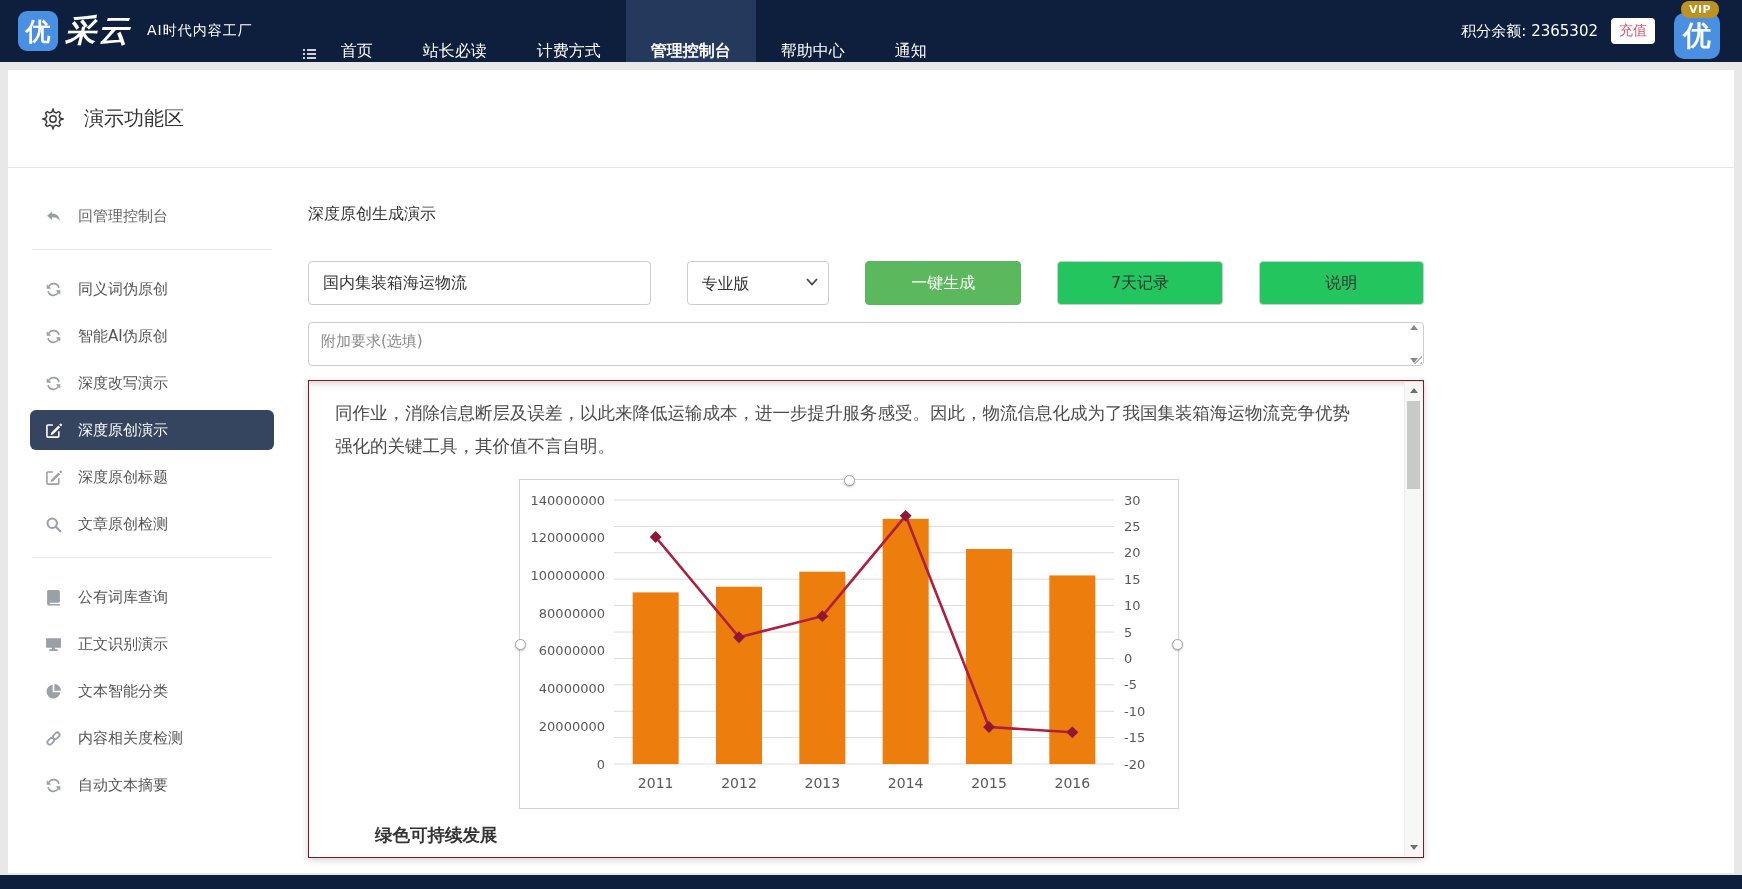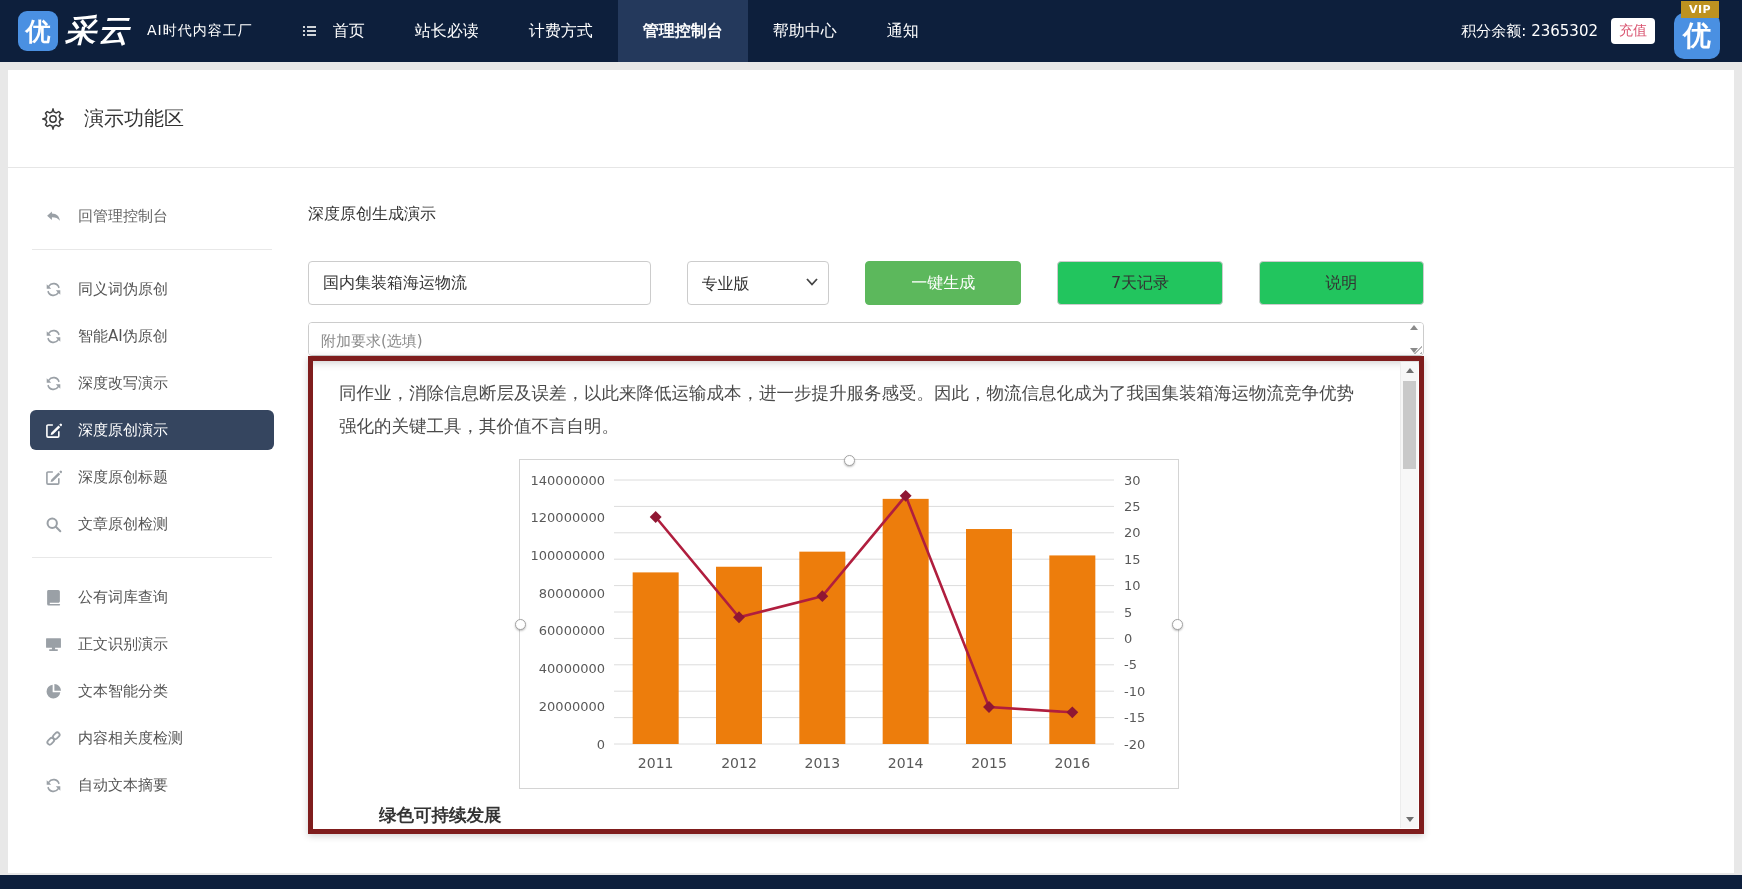--- a/index.html
+++ b/index.html
@@ -11,32 +11,32 @@
   
   .topnav{height:62px;background:#0d1f3c;display:flex;align-items:center;
     padding:0 18px;box-sizing:border-box;color:#fff;position:relative;z-index:5}
   .logo{display:flex;align-items:center;gap:7px;cursor:pointer}
   .logo-mark{width:40px;height:40px;background:#4a90e2;border-radius:9px;color:#fff;
     font-size:25px;font-weight:bold;display:flex;align-items:center;justify-content:center}
   .logo-name{font-size:31px;font-weight:bold;font-style:italic;color:#fff;
     font-family:"DejaVu Serif","Liberation Serif",serif;letter-spacing:2px}
   .tagline{font-size:14px;color:#fff;margin-left:16px;letter-spacing:1px}
   .nav-items{display:flex;margin-left:24px;height:62px}
-  .nav-item{display:flex;align-items:center;gap:15px;padding:0 25px;font-size:16px;
+  .nav-item{display:flex;align-items:flex-end;gap:23px;padding:0 25px;font-size:16px;
     color:#fff;cursor:pointer;height:100%}
   .nav-item.active{background:#24395c;font-weight:bold}
   .nav-right{margin-left:auto;display:flex;align-items:center;gap:13px}
   .balance{font-size:15px;color:#fff}
   .recharge{background:#fff;color:#d9536f;border:none;border-radius:4px;
     padding:4px 8px;font-size:14px;cursor:pointer}
   .avatar-wrap{position:relative;width:46px;height:46px;margin:10px 4px 0 6px}
   .avatar{width:46px;height:46px;background:#4a90e2;border-radius:10px;display:flex;
     align-items:center;justify-content:center;font-size:28px;font-weight:bold;color:#fff;cursor:pointer}
   .vip{position:absolute;top:-12px;left:7px;background:#be9220;color:#fff;font-size:11px;
-    font-weight:bold;border-radius:0;padding:2px 8px;letter-spacing:.5px}
+    font-weight:bold;border-radius:8px;padding:2px 8px;letter-spacing:.5px}
   
   .page{position:absolute;left:8px;right:8px;top:70px;bottom:16px;background:#fff;overflow:hidden}
   .page-header{height:98px;border-bottom:1px solid #e6e6e6;display:flex;align-items:center;
     padding:0 34px;gap:20px;box-sizing:border-box}
   .page-title{font-size:20px;color:#333}
   .layout{display:flex}
   
   .sidebar{width:288px;flex-shrink:0;padding:28px 22px 0;box-sizing:border-box}
   .side-item{height:40px;display:flex;align-items:center;gap:16px;padding:0 14px;
     border-radius:6px;color:#555;font-size:15px;cursor:pointer;margin-bottom:7px}
@@ -54,35 +54,35 @@
   .keyword{width:346px;padding:8px 14px}
   .select-wrap{position:relative;width:144px}
   .select-wrap select{width:100%;height:44px;appearance:none;-webkit-appearance:none;
     padding:0 30px 0 14px;cursor:pointer}
   .select-wrap .chev{position:absolute;right:11px;top:17px;pointer-events:none}
   .btn{height:44px;border-radius:4px;font-size:16px;cursor:pointer;font-family:inherit}
   .btn-green{width:158px;background:#5cb85c;color:#fff;border:1px solid #5cb85c}
   .btn-plain{width:167px;background:#22c55e;color:#333;border:1px solid #ccc}
   
   .extra-row{position:relative;margin-top:17px}
-  .extra-row textarea{display:block;width:100%;height:34px;border:1px solid #ccc;border-radius:4px;
+  .extra-row textarea{display:block;width:100%;height:44px;border:1px solid #ccc;border-radius:4px;
     padding:9px 30px 9px 12px;box-sizing:border-box;resize:none;font-size:15px;color:#333;
     font-family:inherit;outline:none}
   .extra-row textarea::placeholder{color:#8a8a8a}
   .mini-scroll{position:absolute;top:3px;bottom:3px;right:3px;width:15px;display:flex;
     flex-direction:column;justify-content:space-between;align-items:center}
   .tri-up{width:0;height:0;border-left:4px solid transparent;border-right:4px solid transparent;
     border-bottom:5px solid #8a8a8a}
   .tri-down{width:0;height:0;border-left:4px solid transparent;border-right:4px solid transparent;
     border-top:5px solid #8a8a8a}
   .grip{position:absolute;right:2px;bottom:2px;width:11px;height:11px;cursor:nwse-resize;
     background:repeating-linear-gradient(315deg,#b4b4b4 0 1.5px,transparent 1.5px 4.5px);
     clip-path:polygon(100% 0,100% 100%,0 100%)}
   
-  .result{position:relative;height:478px;border:5px solid #7f1d1d;
+  .result{position:relative;margin-top:14px;height:478px;border:1px solid #7f1d1d;
     box-sizing:border-box;overflow:hidden;padding:10px 60px 0 26px;
     box-shadow:0 2px 7px rgba(0,0,0,.18), inset 0 9px 9px -8px rgba(0,0,0,.22)}
   .result p{font-size:17.5px;line-height:33px;color:#4a4a4a;margin:6px 0 0}
   .subhead{font-size:17.5px;font-weight:bold;color:#333;margin:14px 0 2px 40px}
   
   .chart-wrap{width:660px;height:330px;margin:16px auto 6px;position:relative;
     border:1px solid #d4d4d4;background:#fff;box-sizing:border-box;cursor:default}
   .handle{position:absolute;width:9px;height:9px;border-radius:50%;background:#fff;
     border:1px solid #a3a3a3;box-shadow:0 1px 2px rgba(0,0,0,.25);cursor:grab}
   .handle.top{left:50%;top:-5px;margin-left:-5px}

